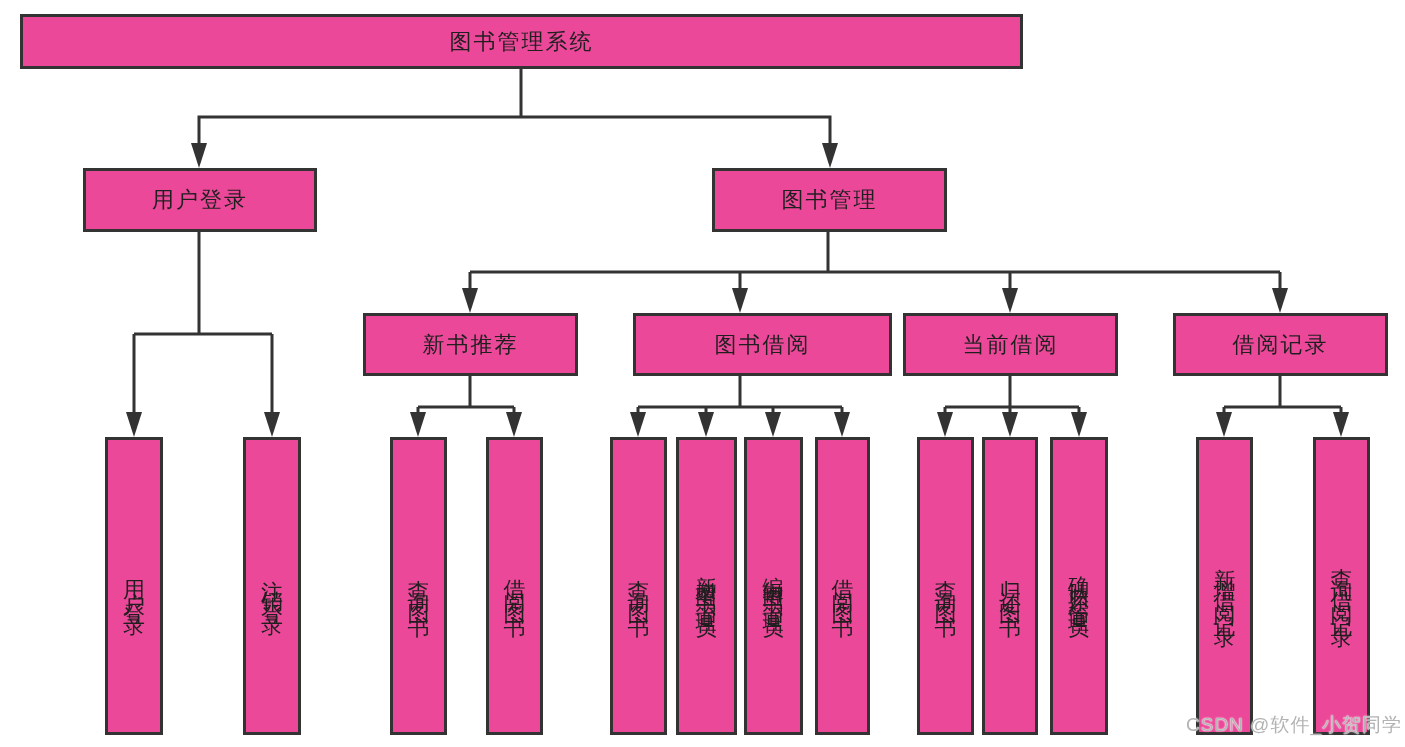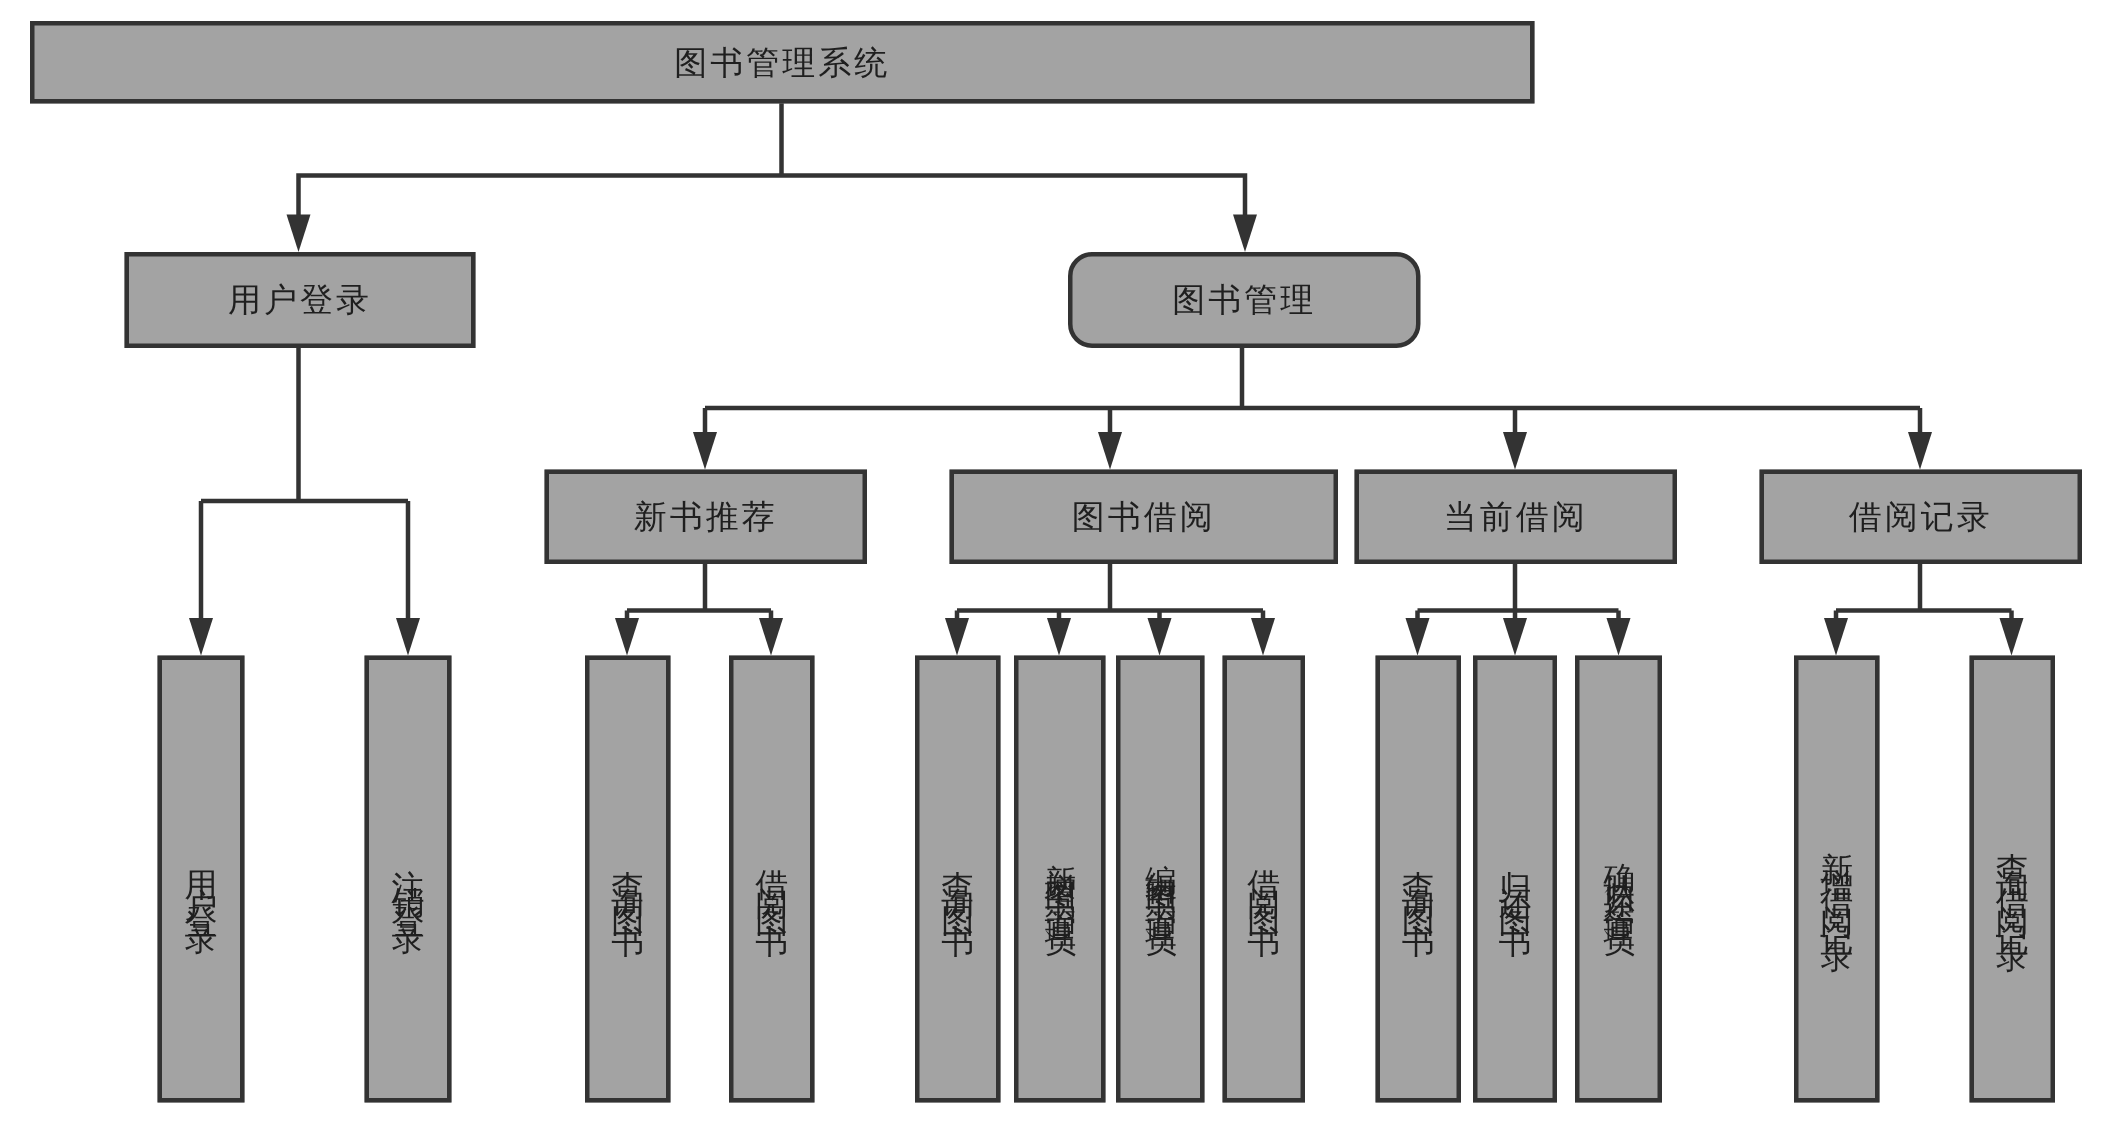--- a/index.html
+++ b/index.html
@@ -15,21 +15,21 @@
   svg.connectors {
     position: absolute;
     left: 0; top: 0;
     width: 1405px; height: 747px;
     pointer-events: none;
   }
   .box {
     position: absolute;
     box-sizing: border-box;
     border: 3px solid #333333;
-    background: #a3a3a3;
+    background: #ec4899;
     display: flex;
     align-items: center;
     justify-content: center;
     color: #1f1f1f;
   }
   .h-box {
     font-size: 22px;
     letter-spacing: 2px;
     white-space: nowrap;
   }
@@ -97,21 +97,21 @@
       <polygon points="1002,412 1018,412 1010,437"></polygon>
       <polygon points="1071,412 1087,412 1079,437"></polygon>
       <polygon points="1216,412 1232,412 1224,437"></polygon>
       <polygon points="1333,412 1349,412 1341,437"></polygon>
     </g>
   </svg>
 
   <div class="box h-box" style="left:20px;top:14px;width:1003px;height:55px;">图书管理系统</div>
 
   <div class="box h-box" style="left:83px;top:168px;width:234px;height:64px;">用户登录</div>
-  <div class="box h-box" style="left:712px;top:168px;width:235px;height:64px;border-radius:16px;">图书管理</div>
+  <div class="box h-box" style="left:712px;top:168px;width:235px;height:64px;">图书管理</div>
 
   <div class="box h-box" style="left:363px;top:313px;width:215px;height:63px;">新书推荐</div>
   <div class="box h-box" style="left:633px;top:313px;width:259px;height:63px;">图书借阅</div>
   <div class="box h-box" style="left:1173px;top:313px;width:215px;height:63px;">借阅记录</div>
   <div class="box h-box" style="left:903px;top:313px;width:215px;height:63px;">当前借阅</div>
 
   <div class="box v-box" style="left:105px;top:437px;width:58px;height:298px;">用户登录</div>
   <div class="box v-box" style="left:243px;top:437px;width:58px;height:298px;">注销登录</div>
 
   <div class="box v-box" style="left:390px;top:437px;width:57px;height:298px;">查询图书</div>
@@ -122,14 +122,15 @@
   <div class="box v-box dense" style="left:744px;top:437px;width:59px;height:298px;">编辑图书（管理员）</div>
   <div class="box v-box" style="left:815px;top:437px;width:55px;height:298px;">借阅图书</div>
 
   <div class="box v-box" style="left:917px;top:437px;width:57px;height:298px;">查询图书</div>
   <div class="box v-box" style="left:982px;top:437px;width:56px;height:298px;">归还图书</div>
   <div class="box v-box dense" style="left:1050px;top:437px;width:58px;height:298px;">确认归还（管理员）</div>
 
   <div class="box v-box" style="left:1196px;top:437px;width:57px;height:298px;">新增借阅记录</div>
   <div class="box v-box" style="left:1313px;top:437px;width:57px;height:298px;">查询借阅记录</div>
 
+  <div class="watermark">CSDN @软件_小贺同学</div>
 
 </div>
 
 </body></html>

